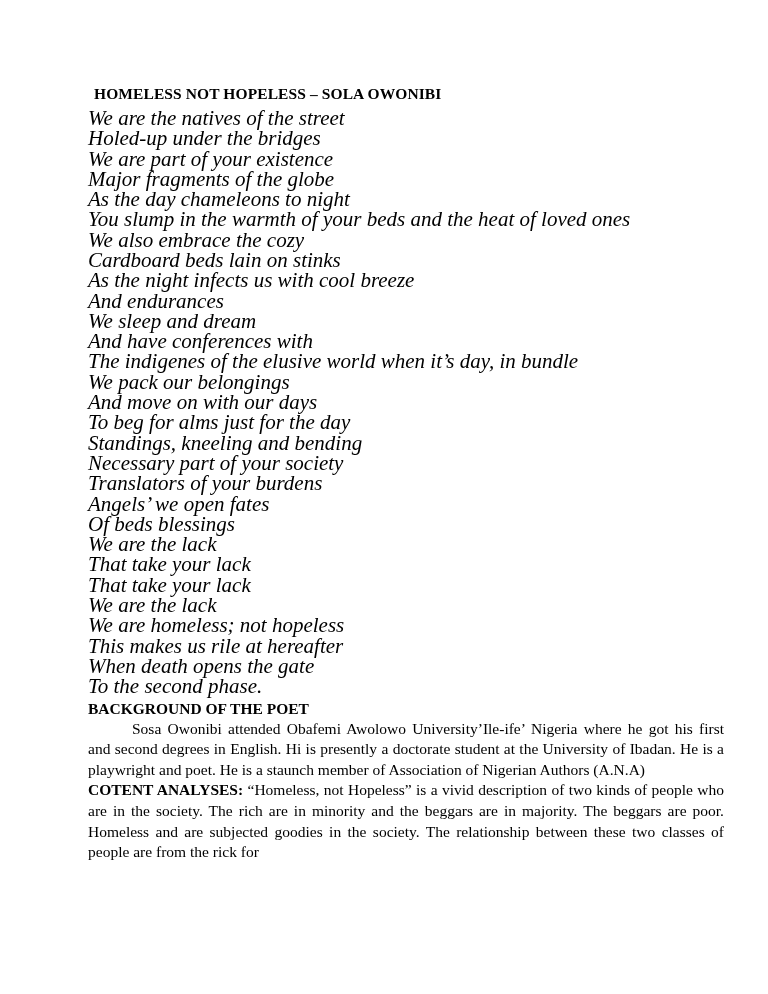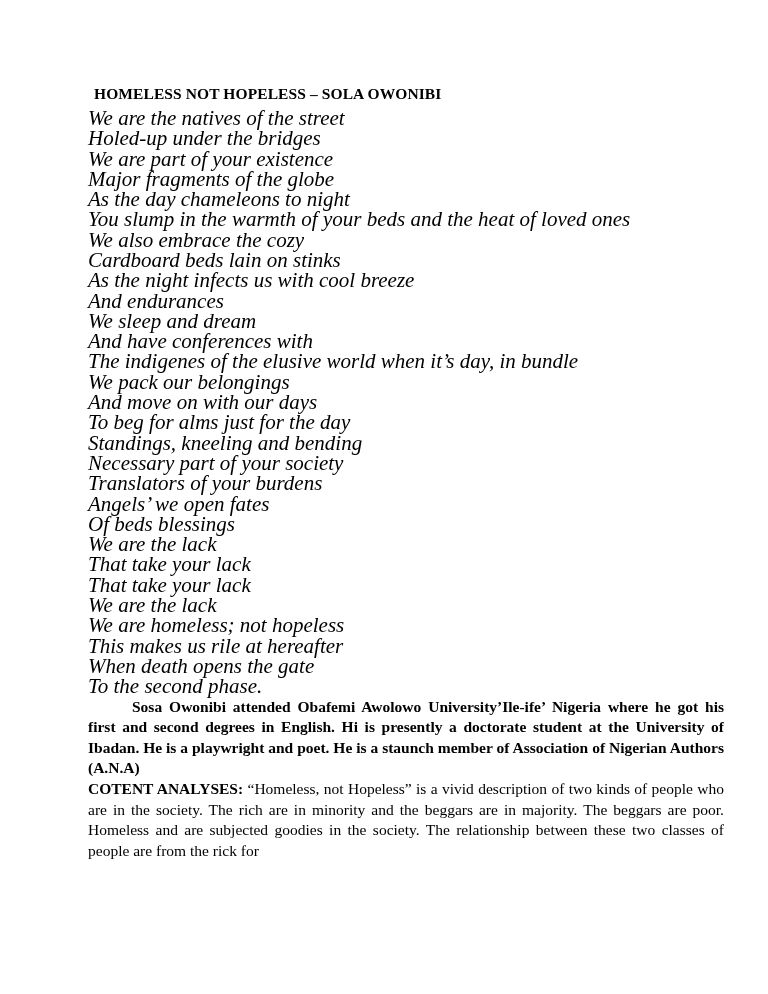--- a/index.html
+++ b/index.html
@@ -47,21 +47,20 @@
   }
   .body-para {
     font-size: 15.5px;
     line-height: 20.6px;
     text-align: justify;
     margin: 0;
     text-indent: 0;
   }
   .body-para.indent {
     text-indent: 44px;
-    font-weight: bold;
   }
   .lead-label {
     font-weight: bold;
   }
 </style>
 </head>
 <body>
 
 <div class="page">
 
@@ -92,18 +91,19 @@
     <div class="poem-line">We are the lack</div>
     <div class="poem-line">That take your lack</div>
     <div class="poem-line">That take your lack</div>
     <div class="poem-line">We are the lack</div>
     <div class="poem-line">We are homeless; not hopeless</div>
     <div class="poem-line">This makes us rile at hereafter</div>
     <div class="poem-line">When death opens the gate</div>
     <div class="poem-line">To the second phase.</div>
   </div>
 
+  <div class="section-heading">BACKGROUND OF THE POET</div>
 
   <p class="body-para indent">Sosa Owonibi attended Obafemi Awolowo University’Ile-ife’ Nigeria where he got his first and second degrees in English. Hi is presently a doctorate student at the University of Ibadan. He is a playwright and poet. He is a staunch member of Association of Nigerian Authors (A.N.A)</p>
 
   <p class="body-para"><span class="lead-label">COTENT ANALYSES:</span><span> “Homeless, not Hopeless” is a vivid description of two kinds of people who are in the society. The rich are in minority and the beggars are in majority. The beggars are poor. Homeless and are subjected goodies in the society. The relationship between these two classes of people are from the rick for</span></p>
 
 </div>
 
 </body></html>

